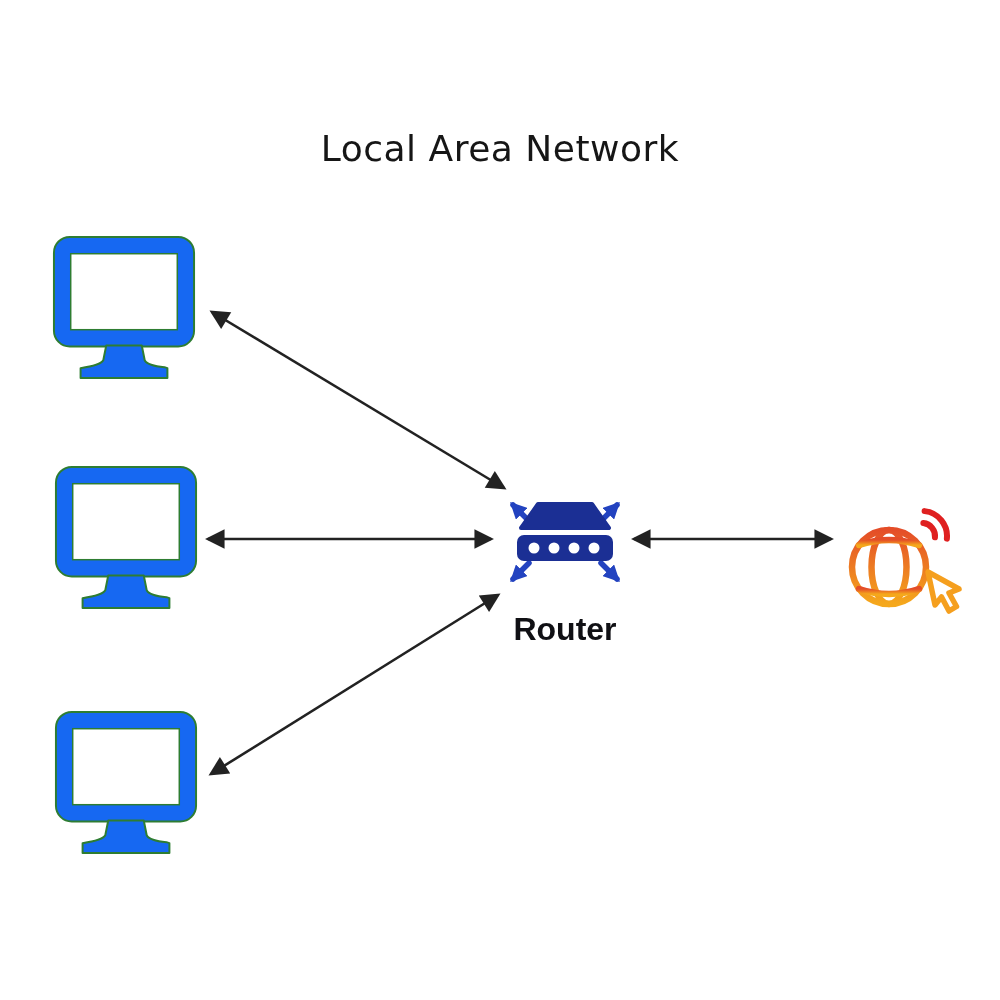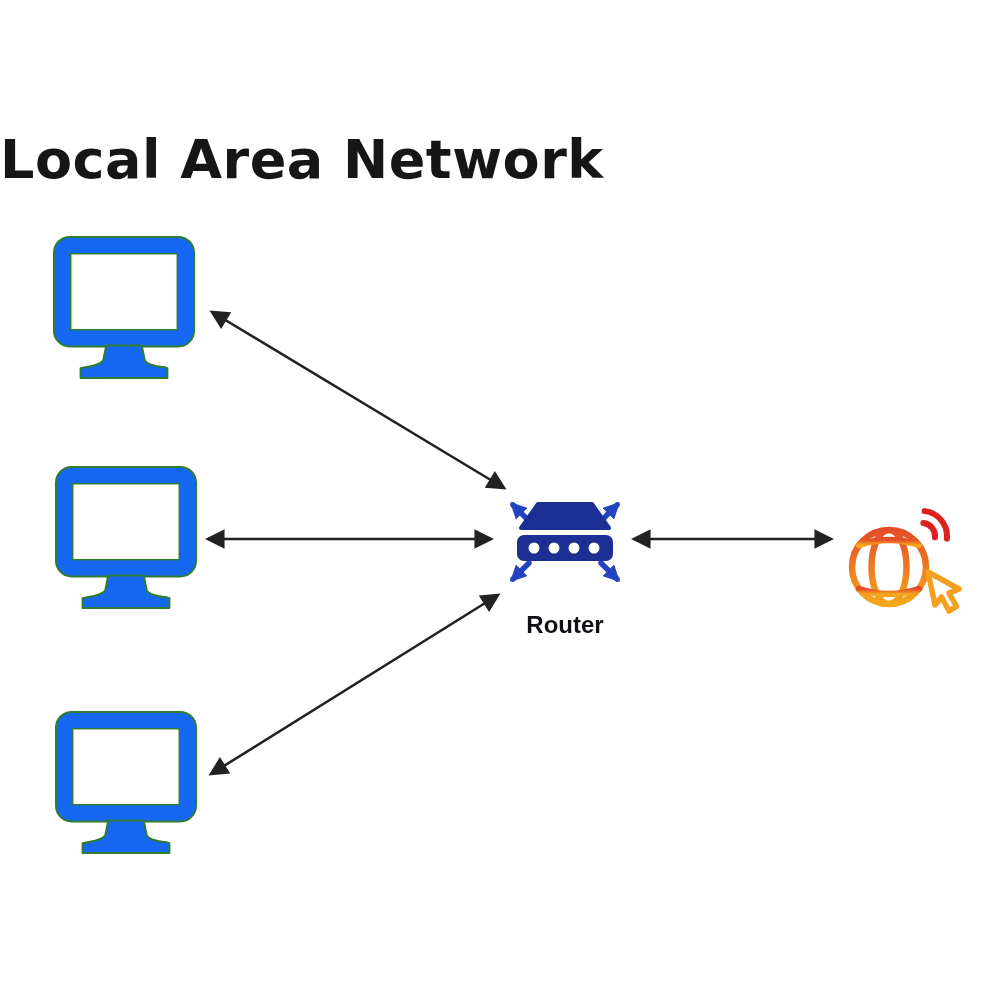--- a/index.html
+++ b/index.html
@@ -13,33 +13,34 @@
     width: 1000px;
     height: 1000px;
     background: #ffffff;
     overflow: hidden;
   }
   .diagram-title {
     position: absolute;
     left: 0;
     top: 128px;
     width: 1000px;
-    font-size: 54px;
-    font-weight: 700;
+    text-align: center;
+    font-size: 36px;
+    font-weight: 400;
     letter-spacing: 0.5px;
     color: var(--title-color, #161616);
     font-family: "DejaVu Sans", "Liberation Sans", sans-serif;
   }
   .node {
     position: absolute;
   }
   .node-label {
     position: absolute;
     text-align: center;
-    font-size: 24px;
+    font-size: 32px;
     font-weight: bold;
     color: var(--label-color, #101014);
     font-family: "Liberation Sans", sans-serif;
   }
   .connector-layer {
     position: absolute;
     left: 0;
     top: 0;
     width: 1000px;
     height: 1000px;

